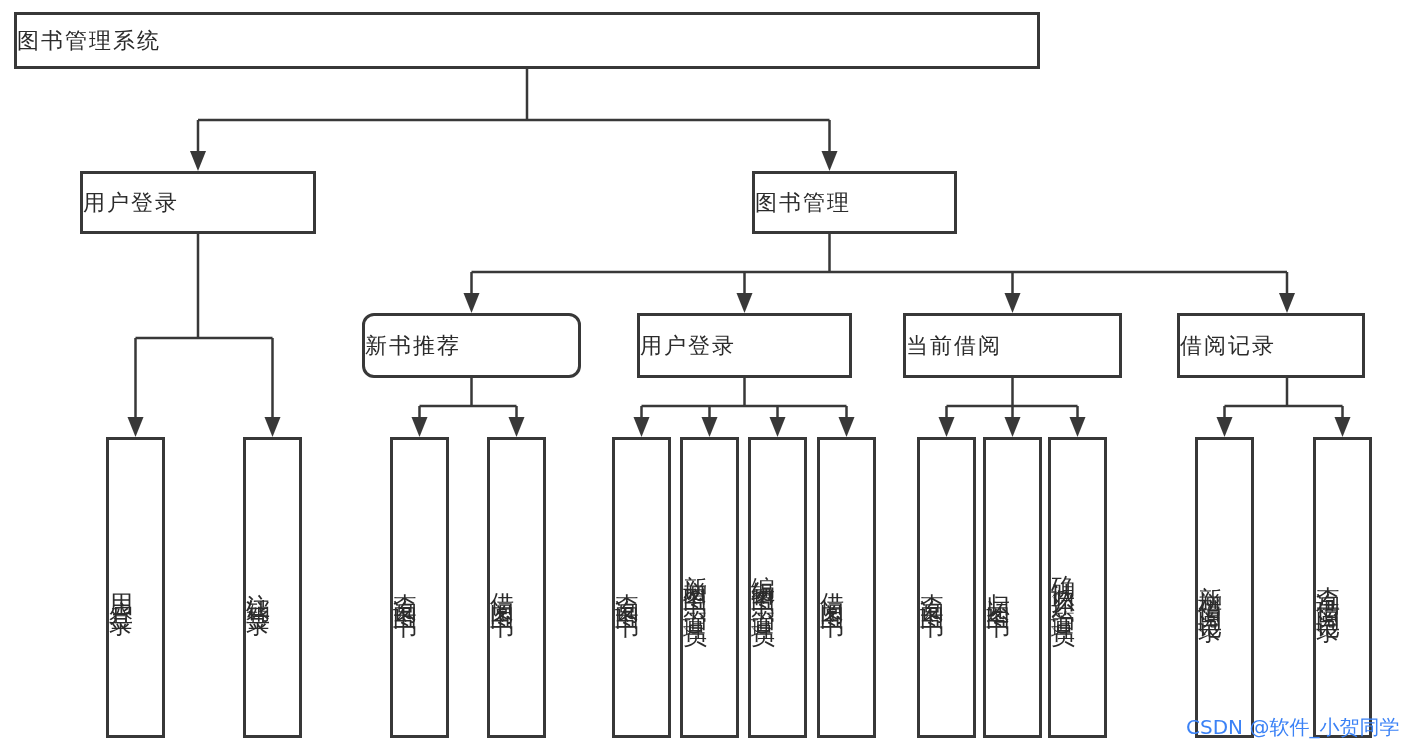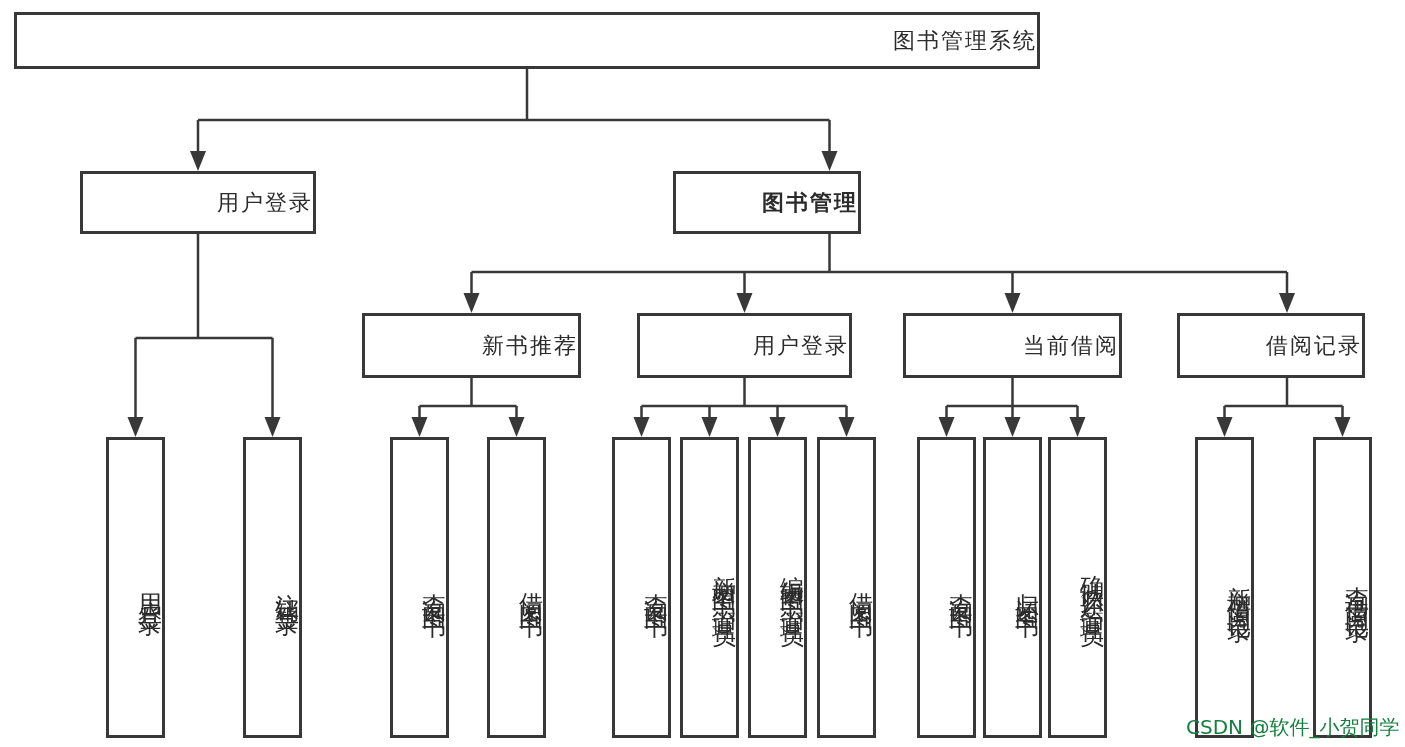--- a/index.html
+++ b/index.html
@@ -21,42 +21,42 @@
     top: 0;
     pointer-events: none;
   }
   .node {
     position: absolute;
     box-sizing: border-box;
     border: 3px solid #383838;
     background: #ffffff;
     display: flex;
     align-items: center;
-    justify-content: flex-end;
+    justify-content: flex-start;
     color: #2b2b2b;
   }
   .node.h-box span {
     font-size: 22px;
     letter-spacing: 2px;
     white-space: nowrap;
   }
   .node.leaf span {
     writing-mode: vertical-rl;
     text-orientation: mixed;
     font-size: 24px;
     letter-spacing: 7px;
     line-height: 1;
   }
   #watermark {
     position: absolute;
     left: 1186px;
     top: 714px;
     width: 212px;
     font-size: 20px;
-    color: #15803d;
+    color: #3b82f6;
     white-space: nowrap;
     z-index: 5;
     letter-spacing: 0px;
   }
 </style>
 </head>
 <body>
 
 <div id="canvas">
 
@@ -93,25 +93,25 @@
     </g>
   </svg>
 
   <div class="node h-box" style="left:14px; top:12px; width:1026px; height:57px;">
     <span>图书管理系统</span>
   </div>
 
   <div class="node h-box" style="left:80px; top:171px; width:236px; height:63px;">
     <span>用户登录</span>
   </div>
-  <div class="node h-box" style="left:673px; top:171px; width:188px; height:63px;font-weight:bold;">
+  <div class="node h-box" style="left:752px; top:171px; width:205px; height:63px;">
     <span>图书管理</span>
   </div>
 
-  <div class="node h-box" style="left:362px; top:313px; width:219px; height:65px;">
+  <div class="node h-box" style="left:362px; top:313px; width:219px; height:65px;border-radius:12px;">
     <span>新书推荐</span>
   </div>
   <div class="node h-box" style="left:637px; top:313px; width:215px; height:65px;">
     <span>用户登录</span>
   </div>
   <div class="node h-box" style="left:903px; top:313px; width:219px; height:65px;">
     <span>当前借阅</span>
   </div>
   <div class="node h-box" style="left:1177px; top:313px; width:188px; height:65px;">
     <span>借阅记录</span>

